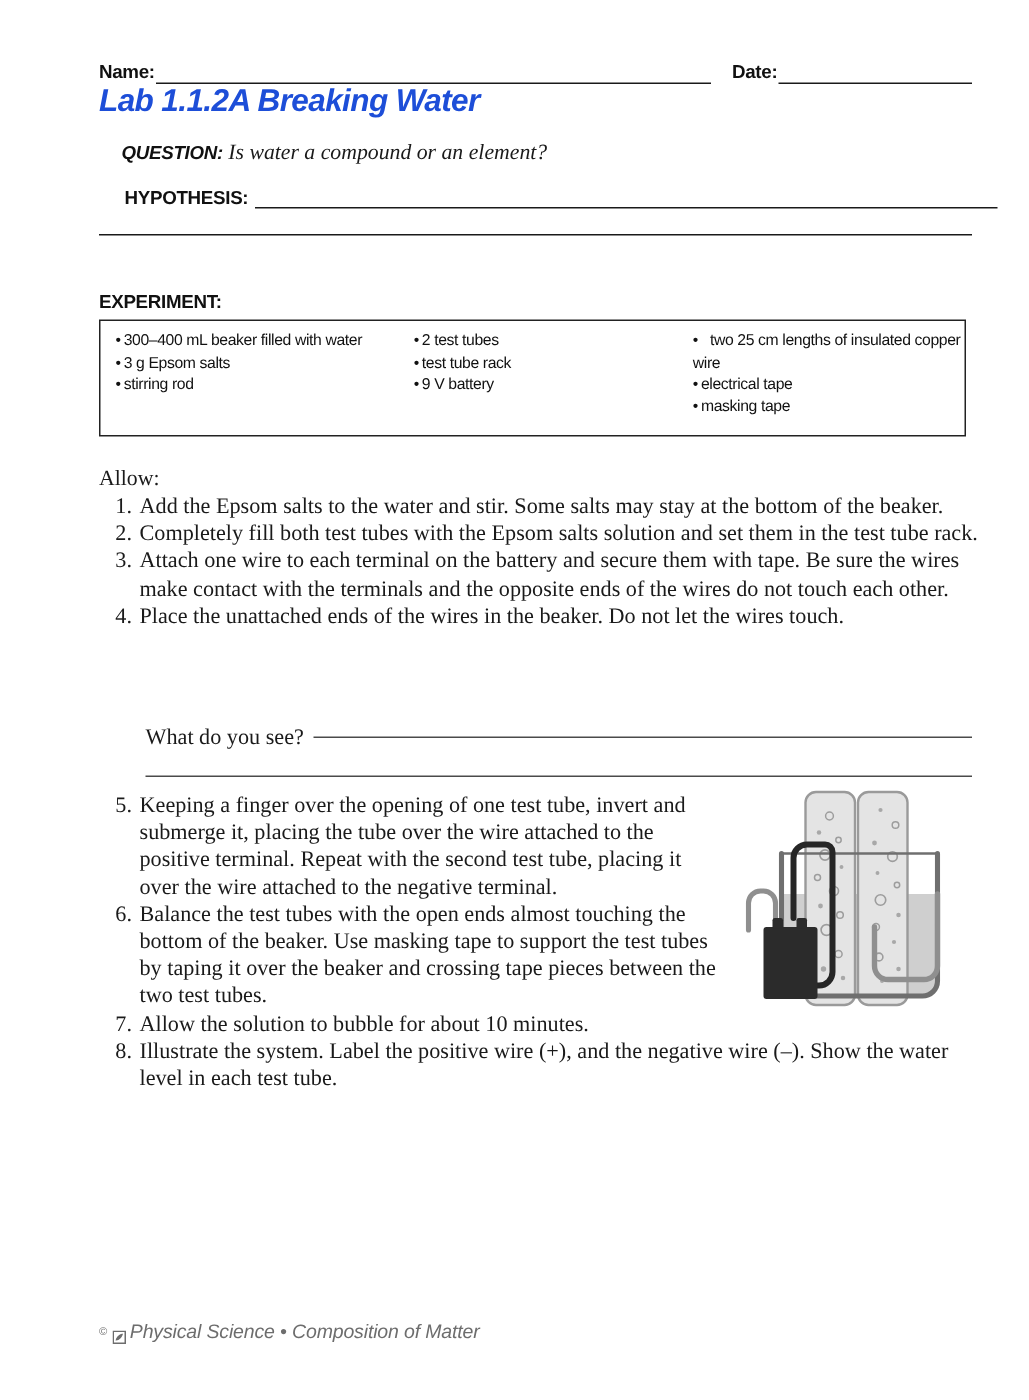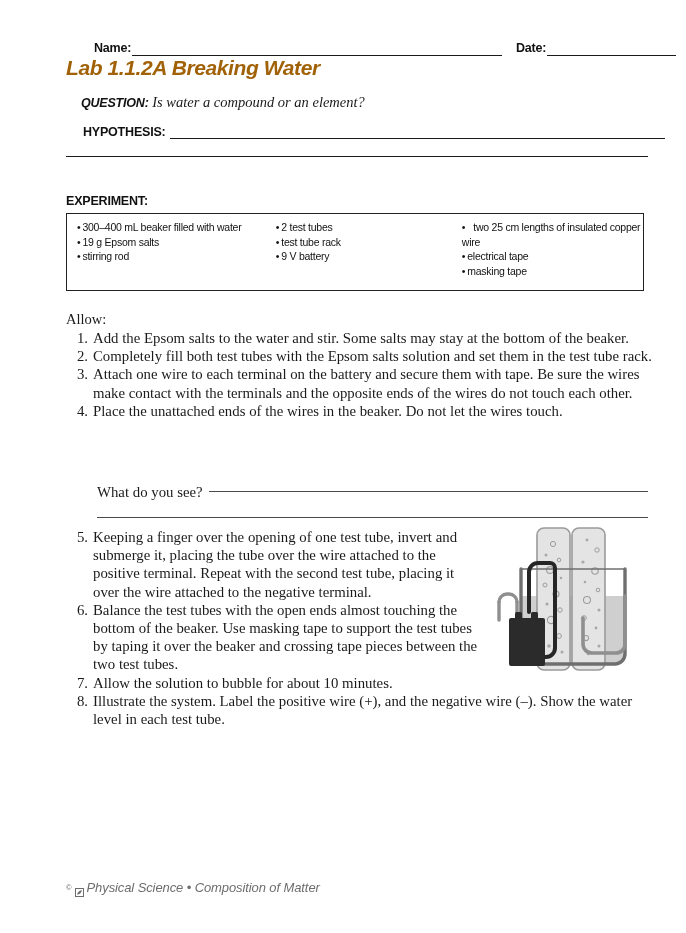--- a/index.html
+++ b/index.html
@@ -25,21 +25,20 @@
 
   
   .header-row {
     position: absolute;
     left: 66px;
     top: 36px;
     width: 582px;
     height: 20px;
     display: flex;
     align-items: flex-end;
-    margin-left: 28px;
   }
   .field-label {
     font-family: "Liberation Sans", sans-serif;
     font-weight: bold;
     font-size: 12.5px;
     letter-spacing: -0.2px;
     color: #111;
     white-space: nowrap;
     padding-bottom: 1px;
   }
@@ -55,21 +54,21 @@
   
   .lab-title {
     position: absolute;
     left: 66px;
     top: 56px;
     font-family: "Liberation Sans", sans-serif;
     font-weight: bold;
     font-style: italic;
     font-size: 21px;
     letter-spacing: -0.4px;
-    color: #a16207;
+    color: #1d4ed8;
   }
 
   
   .sec-label {
     font-family: "Liberation Sans", sans-serif;
     font-weight: bold;
     font-size: 12.5px;
     letter-spacing: -0.2px;
     color: #111;
   }
@@ -293,21 +292,21 @@
     <span class="hyp-rule"></span>
   </div>
   <div class="hypothesis-line2"></div>
 
   <div class="experiment-label sec-label">EXPERIMENT:</div>
 
   <div class="materials-box">
     <div class="materials-cols">
       <div class="mat-col mat-col-1">
         <div class="mat-item"><span class="b">•</span><span>300–400 mL beaker filled with water</span></div>
-        <div class="mat-item"><span class="b">•</span><span>19 g Epsom salts</span></div>
+        <div class="mat-item"><span class="b">•</span><span>3 g Epsom salts</span></div>
         <div class="mat-item"><span class="b">•</span><span>stirring rod</span></div>
       </div>
       <div class="mat-col mat-col-2">
         <div class="mat-item"><span class="b">•</span><span>2 test tubes</span></div>
         <div class="mat-item"><span class="b">•</span><span>test tube rack</span></div>
         <div class="mat-item"><span class="b">•</span><span>9 V battery</span></div>
       </div>
       <div class="mat-col mat-col-3">
         <div class="mat-item wrap"><span class="b">•</span><span class="mat-cont">two 25 cm lengths of insulated copper wire</span></div>
         <div class="mat-item"><span class="b">•</span><span>electrical tape</span></div>

